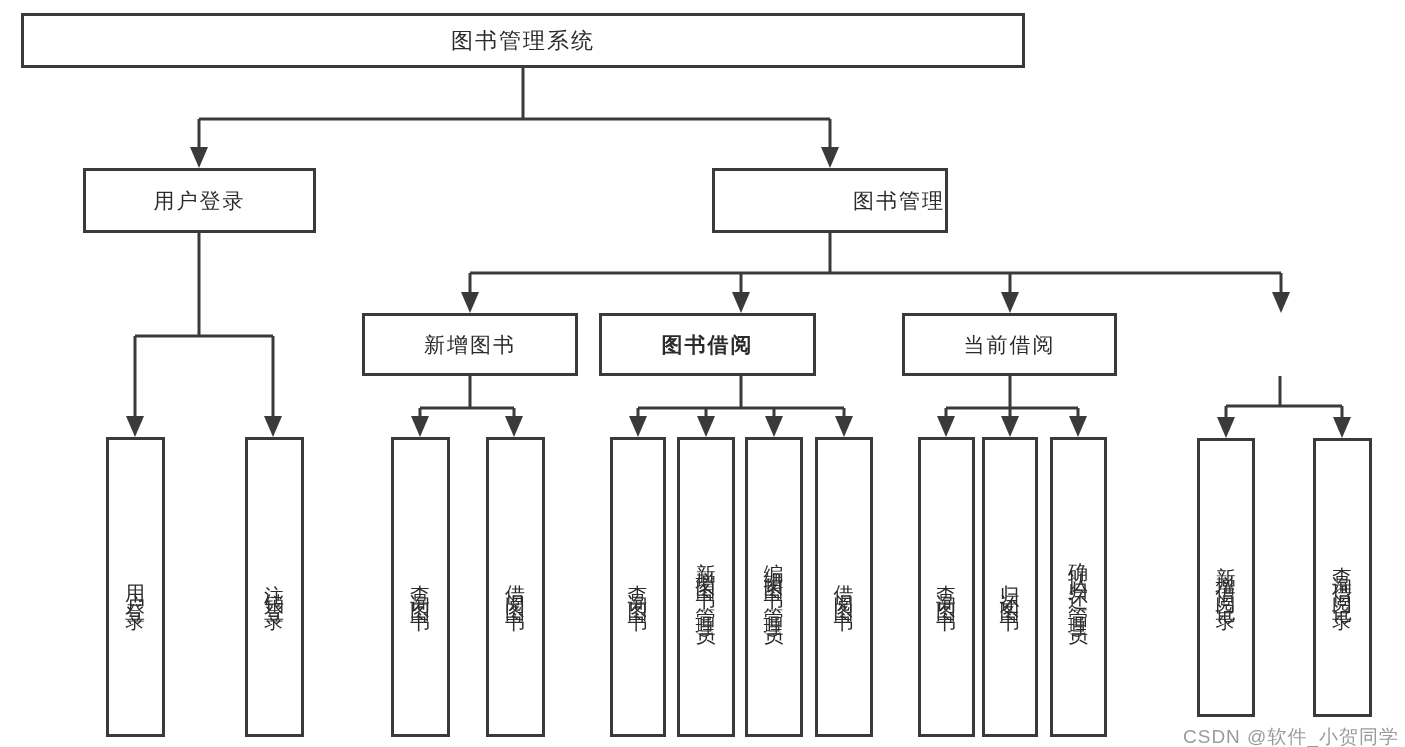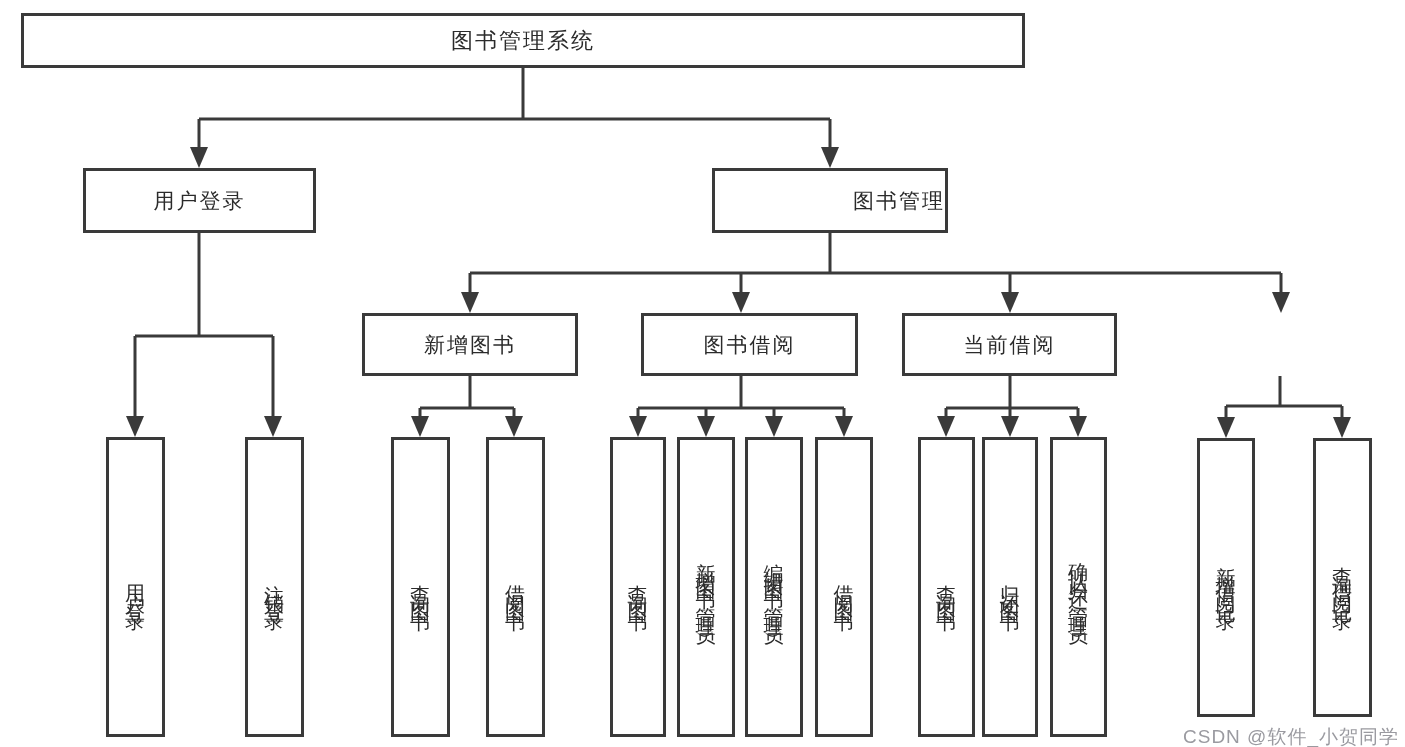--- a/index.html
+++ b/index.html
@@ -111,21 +111,21 @@
   <div class="node h" style="left:83px;top:168px;width:233px;height:65px;">
     <span class="label">用户登录</span>
   </div>
   <div class="node h" style="left:712px;top:168px;width:236px;height:65px;justify-content:flex-end;">
     <span class="label">图书管理</span>
   </div>
 
   <div class="node h" style="left:362px;top:313px;width:216px;height:63px;">
     <span class="label">新增图书</span>
   </div>
-  <div class="node h" style="left:641px;top:313px;width:217px;height:63px;">
+  <div class="node h" style="left:599px;top:313px;width:217px;height:63px;font-weight:bold;">
     <span class="label">图书借阅</span>
   </div>
   <div class="node h" style="left:902px;top:313px;width:215px;height:63px;">
     <span class="label">当前借阅</span>
   </div>
 
   <div class="node leaf" style="left:106px;top:437px;width:59px;height:300px;">
     <span class="label">用户登录</span>
   </div>
   <div class="node leaf" style="left:245px;top:437px;width:59px;height:300px;">

